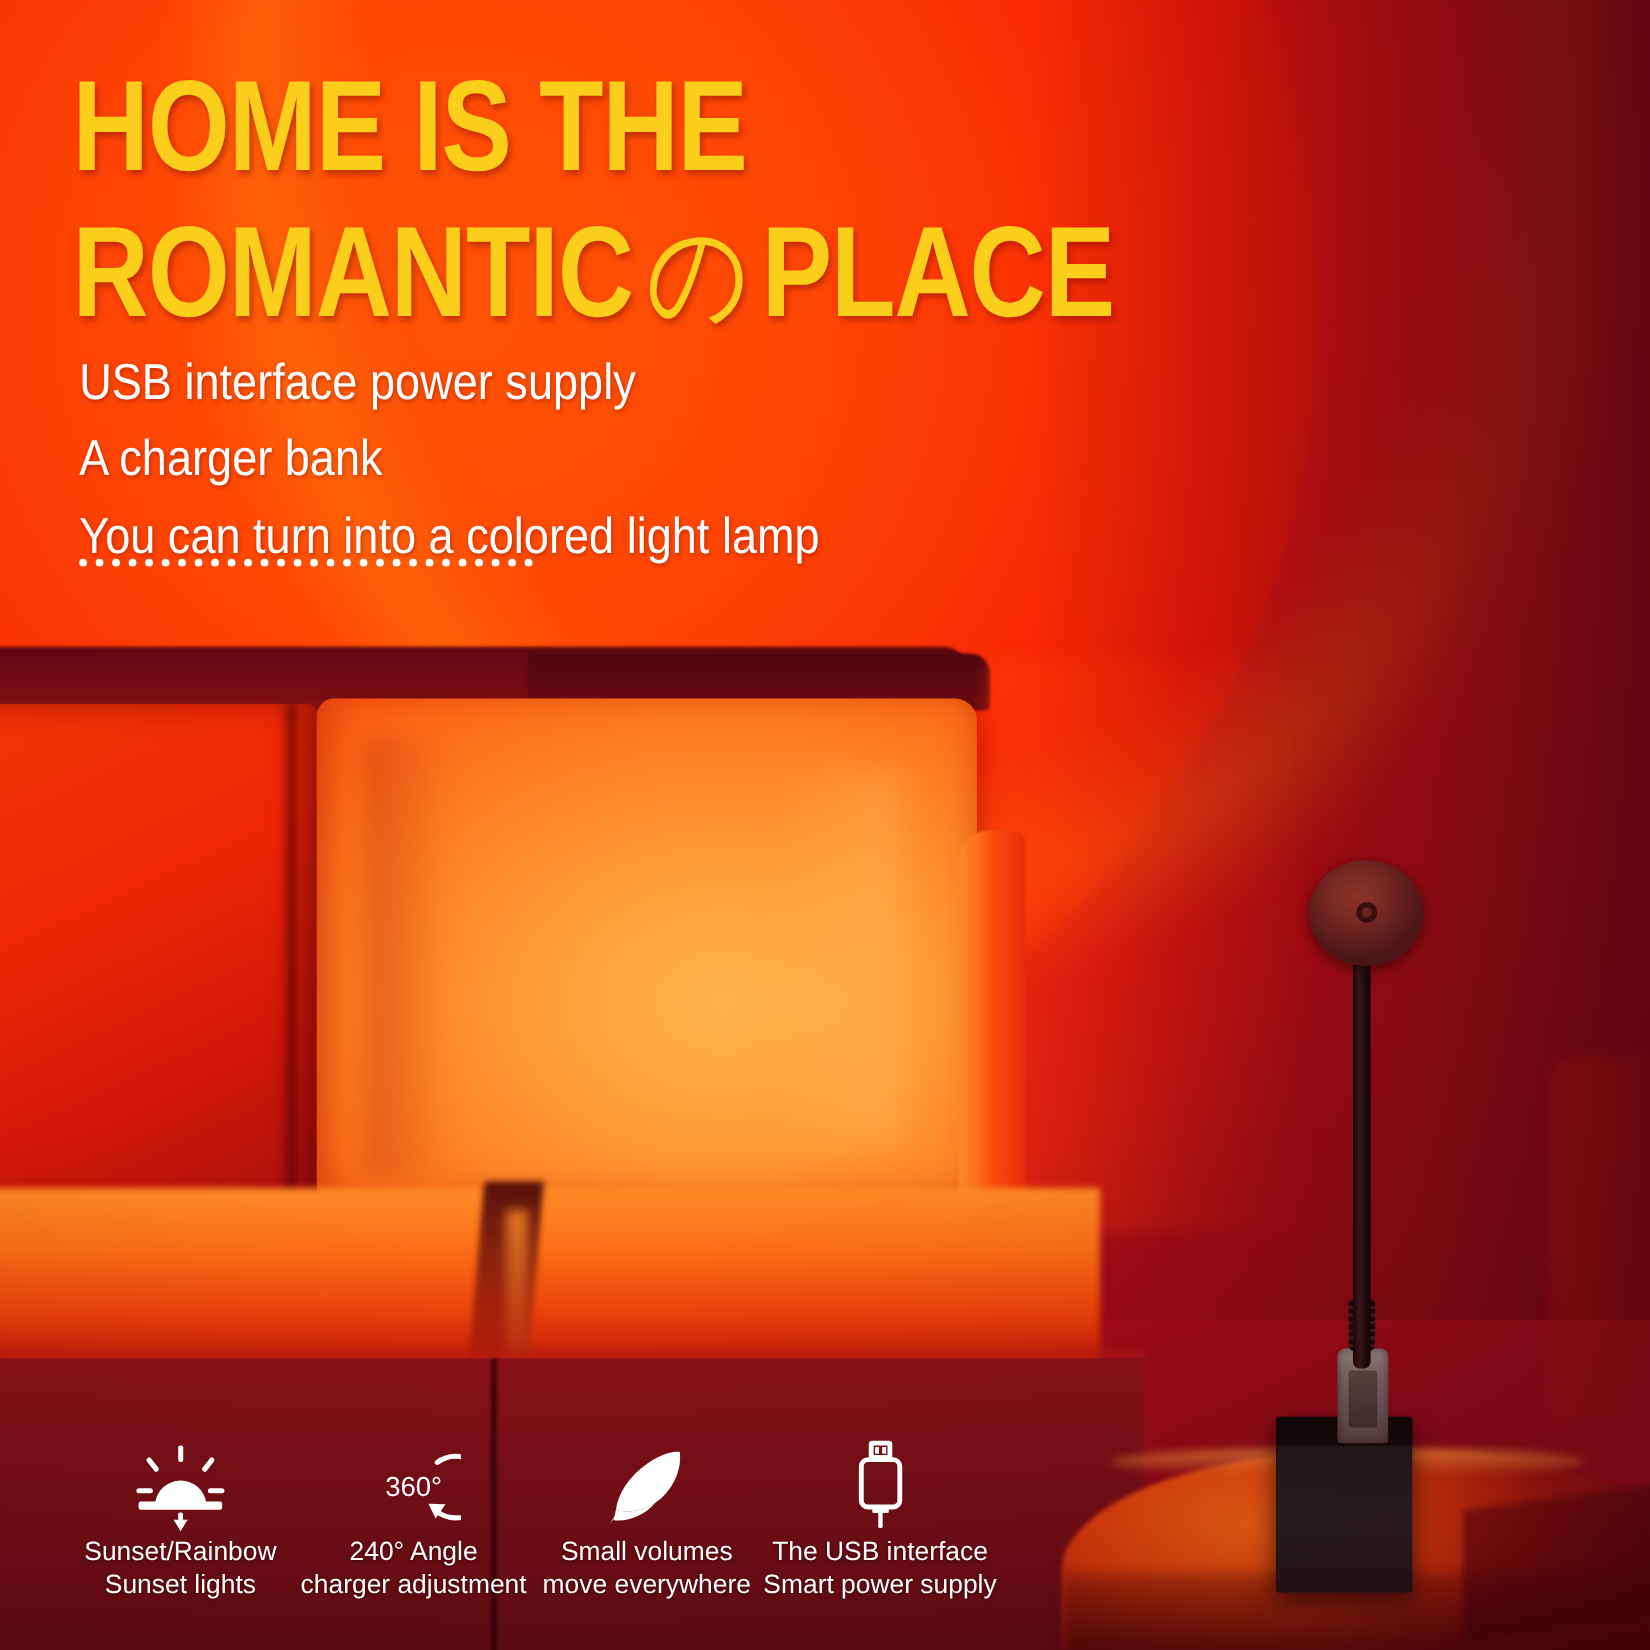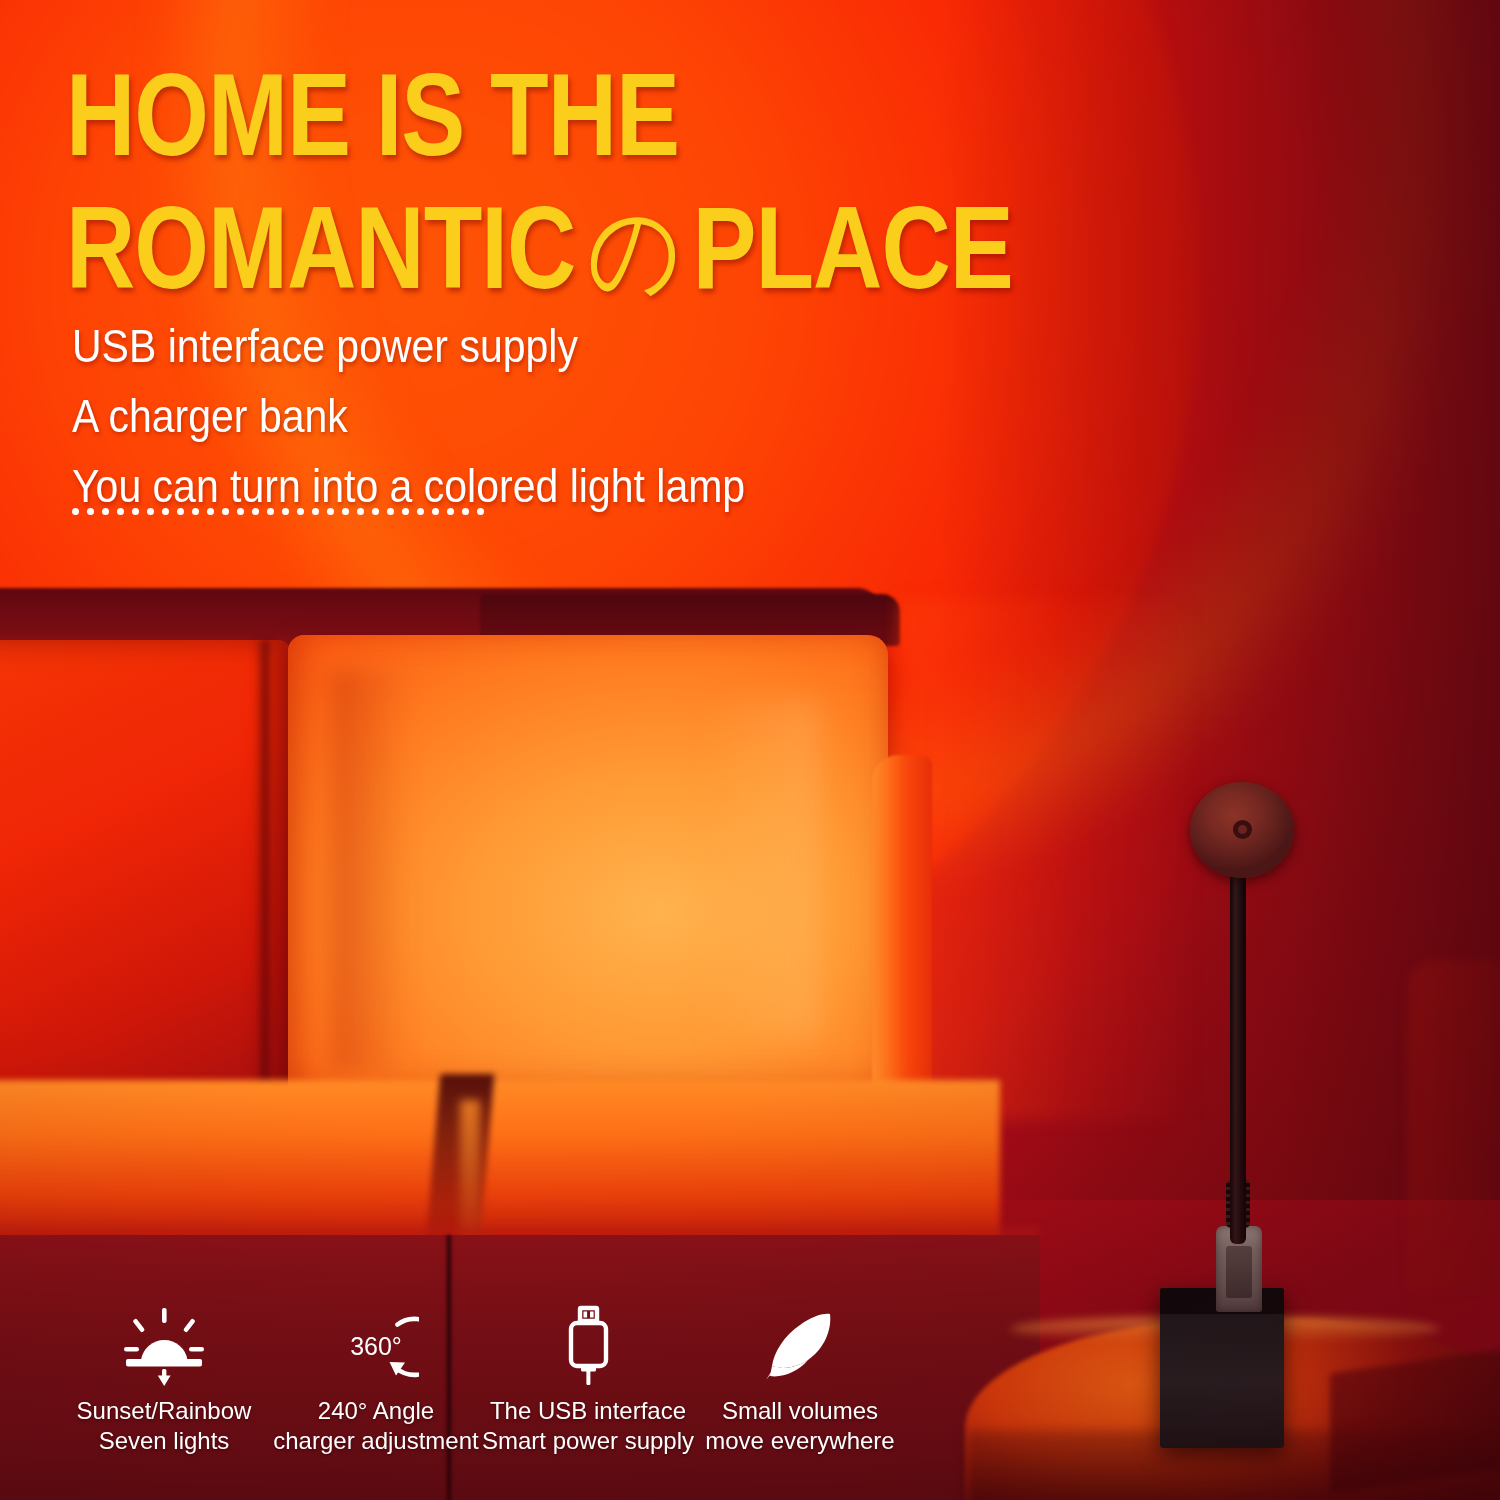--- a/index.html
+++ b/index.html
@@ -299,21 +299,21 @@
     justify-content: flex-start;
   }
   .feature {
     width: 212px;
     display:flex;
     flex-direction: column;
     align-items:center;
   }
   .feature .glyph {
     height: 92px;
-    display:flex; align-items:center; justify-content:center;
+    display:flex; align-items:flex-end; justify-content:center;
   }
   .feature .caption {
     margin-top: 4px;
     color: #ffffff;
     font-size: 24px;
     line-height: 1.26;
     text-align:center;
     font-weight: 400;
     text-shadow: 0 1px 3px rgba(40,2,4,.65);
     white-space: nowrap;
@@ -422,36 +422,53 @@
         <rect x="67" y="41" width="15" height="4.6" rx="2.3"></rect>
         <path d="M19 54 A23.5 23.5 0 0 1 65.5 54 Z"></path>
         <rect x="4" y="53" width="76" height="7.4" rx="2"></rect>
         <rect x="40" y="63" width="4.4" height="13" rx="1.6"></rect>
         <path d="M42.2 80 L35.8 69.5 L48.6 69.5 Z"></path>
       </g>
           </svg>
         </div>
         <div class="caption">
           <b>Sunset/Rainbow</b>
-          <b>Seven lights</b>
+          <b>Sunset lights</b>
         </div>
       </div>
       <div class="feature">
         <div class="glyph">
           <svg width="86" height="82" viewBox="0 0 86 82">
       <g fill="none" stroke="#fff" stroke-width="4.6" stroke-linecap="round">
         <path d="M63.5 63.5 A28 28 0 1 0 64.5 19.5"></path>
       </g>
       <path d="M72 57.5 L56.5 57 L63 70.5 Z" fill="#fff"></path>
       <text x="43" y="50" text-anchor="middle" fill="#fff" font-family="Liberation Sans, sans-serif" font-size="25" font-weight="400">360°</text>
     </svg>
         </div>
         <div class="caption">
           <b>240° Angle</b>
           <b>charger adjustment</b>
+        </div>
+      </div>
+      <div class="feature">
+        <div class="glyph">
+          <svg width="84" height="80" viewBox="0 0 84 80">
+      <g fill="#fff">
+        <path d="M72 8 C74 24 66 43 50 54 C38 62 24 64 14 60
+                 C16 46 26 30 42 19 C52 12 63 7 72 8 Z"></path>
+        <path d="M68 12 C56 30 42 46 25 58 C18 63 12 68 8 74
+                 C12 67 18 59 26 51 C40 37 56 22 68 12 Z"></path>
+        <path d="M14 60 C24 64 38 62 50 54 C40 66 24 72 12 70 Z"></path>
+      </g>
+          </svg>
+        </div>
+        <div class="caption">
+          <b>Small volumes</b>
+          <b>move everywhere</b>
         </div>
       </div>
       <div class="feature">
         <div class="glyph">
           <svg width="64" height="84" viewBox="0 0 64 84">
       <g fill="none" stroke="#fff" stroke-width="4.4">
         <rect x="24" y="4" width="17" height="13" rx="1"></rect>
         <rect x="15" y="19" width="35" height="43" rx="6"></rect>
       </g>
       <g fill="#fff">
@@ -460,32 +477,15 @@
         <rect x="25" y="62" width="15" height="5.5" rx="1.5"></rect>
         <rect x="30.4" y="66" width="4" height="15" rx="1.2"></rect>
       </g>
           </svg>
         </div>
         <div class="caption">
           <b>The USB interface</b>
           <b>Smart power supply</b>
         </div>
       </div>
-      <div class="feature">
-        <div class="glyph">
-          <svg width="84" height="80" viewBox="0 0 84 80">
-      <g fill="#fff">
-        <path d="M72 8 C74 24 66 43 50 54 C38 62 24 64 14 60
-                 C16 46 26 30 42 19 C52 12 63 7 72 8 Z"></path>
-        <path d="M68 12 C56 30 42 46 25 58 C18 63 12 68 8 74
-                 C12 67 18 59 26 51 C40 37 56 22 68 12 Z"></path>
-        <path d="M14 60 C24 64 38 62 50 54 C40 66 24 72 12 70 Z"></path>
-      </g>
-          </svg>
-        </div>
-        <div class="caption">
-          <b>Small volumes</b>
-          <b>move everywhere</b>
-        </div>
-      </div>
     </div>
 
 </div>
 
 </body></html>

